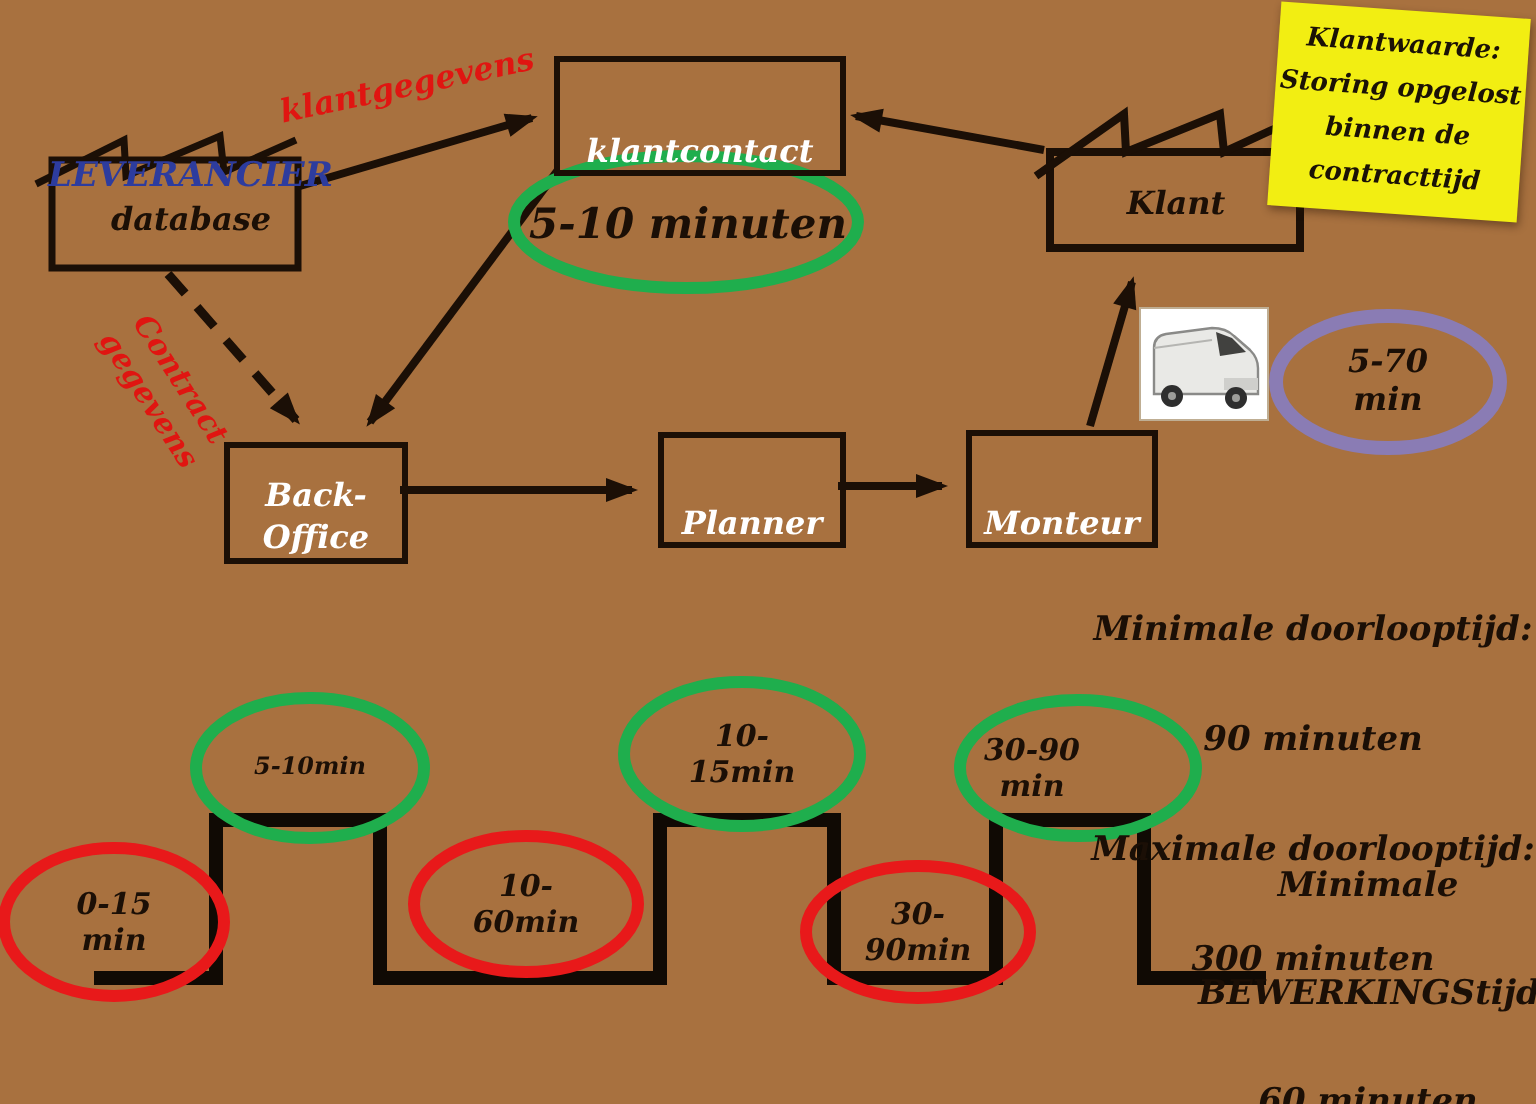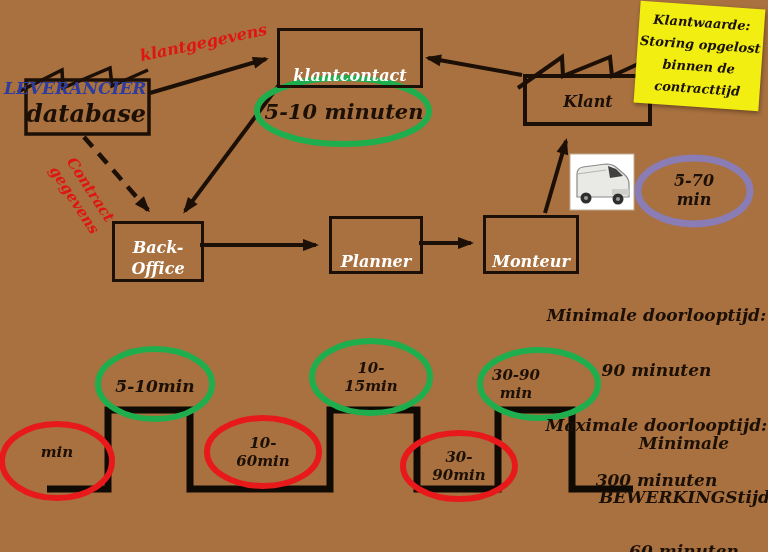--- a/index.html
+++ b/index.html
@@ -78,22 +78,22 @@
     <ellipse cx="343" cy="111" rx="86" ry="33" fill="none" stroke="#1fae4d" stroke-width="6"></ellipse>
     <ellipse cx="694" cy="191" rx="56" ry="33" fill="none" stroke="#8a7cb4" stroke-width="7"></ellipse>
     <ellipse cx="57" cy="461" rx="55" ry="37" fill="none" stroke="#e8191a" stroke-width="6"></ellipse>
     <ellipse cx="155" cy="384" rx="57" ry="35" fill="none" stroke="#1fae4d" stroke-width="6"></ellipse>
     <ellipse cx="263" cy="452" rx="56" ry="34" fill="none" stroke="#e8191a" stroke-width="6"></ellipse>
     <ellipse cx="371" cy="377" rx="59" ry="36" fill="none" stroke="#1fae4d" stroke-width="6"></ellipse>
     <ellipse cx="459" cy="466" rx="56" ry="33" fill="none" stroke="#e8191a" stroke-width="6"></ellipse>
     <ellipse cx="539" cy="384" rx="59" ry="34" fill="none" stroke="#1fae4d" stroke-width="6"></ellipse>
   </svg>
 
-  <div class="script blue-label" style="left:4px;top:78px;width:140px;font-size:17px;">LEVERANCIER</div>
-  <div class="script" style="left:26px;top:100px;width:105px;font-size:24px;">database</div>
+  <div class="script blue-label" style="left:24px;top:78px;width:140px;font-size:17px;">LEVERANCIER</div>
+  <div class="script" style="left:26px;top:100px;width:105px;font-size:16px;padding-left:17px;">database</div>
 
   <div class="vbox" style="left:277px;top:28px;width:140px;height:54px;font-size:16px;">
     <span>klantcontact</span>
   </div>
   <div class="vbox" style="left:112px;top:221px;width:86px;height:55px;font-size:16px;line-height:21px;">
     <span>Back-</span>
     <span>Office</span>
   </div>
   <div class="vbox" style="left:329px;top:216px;width:88px;height:52px;font-size:16px;">
     <span>Planner</span>
@@ -131,23 +131,24 @@
 
   <div class="script stat-block" style="left:599px;top:400px;width:170px;font-size:17px;line-height:22px;">
     <div>Minimale</div>
     <div>BEWERKINGStijd:</div>
     <div>60 minuten</div>
     <div>Planner</div>
     <div>BEWERKINGStijd:</div>
   </div>
 
   <div class="script" style="left:7px;top:443px;width:100px;font-size:15px;line-height:18px;">
+    <div>0-15</div>
     <div>min</div>
   </div>
-  <div class="script" style="left:95px;top:376px;width:120px;font-size:17px;">5-10min</div>
+  <div class="script" style="left:95px;top:376px;width:120px;font-size:12px;">5-10min</div>
   <div class="script" style="left:213px;top:434px;width:100px;font-size:15px;line-height:18px;">
     <div>10-</div>
     <div>60min</div>
   </div>
   <div class="script" style="left:321px;top:359px;width:100px;font-size:15px;line-height:18px;">
     <div>10-</div>
     <div>15min</div>
   </div>
   <div class="script" style="left:409px;top:448px;width:100px;font-size:15px;line-height:18px;">
     <div>30-</div>

